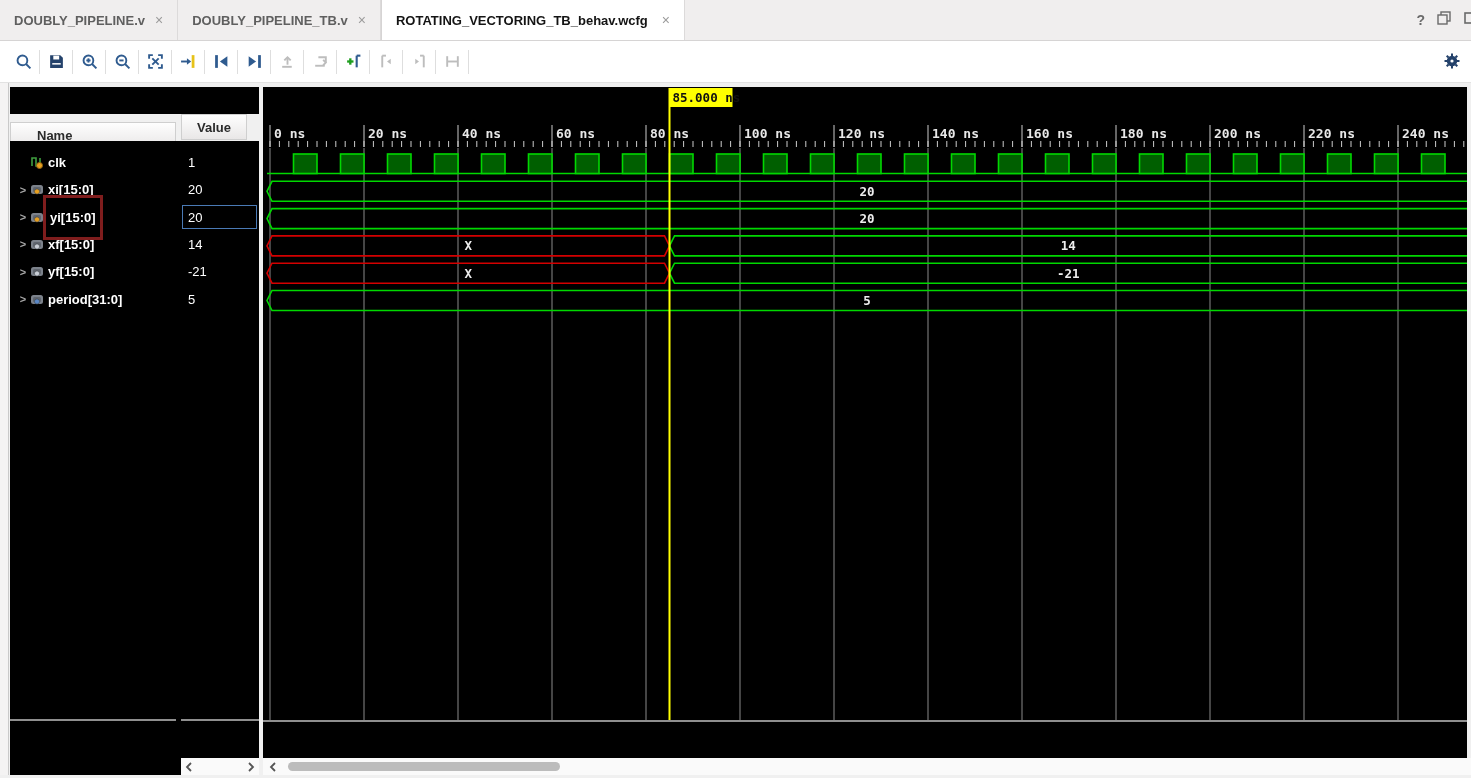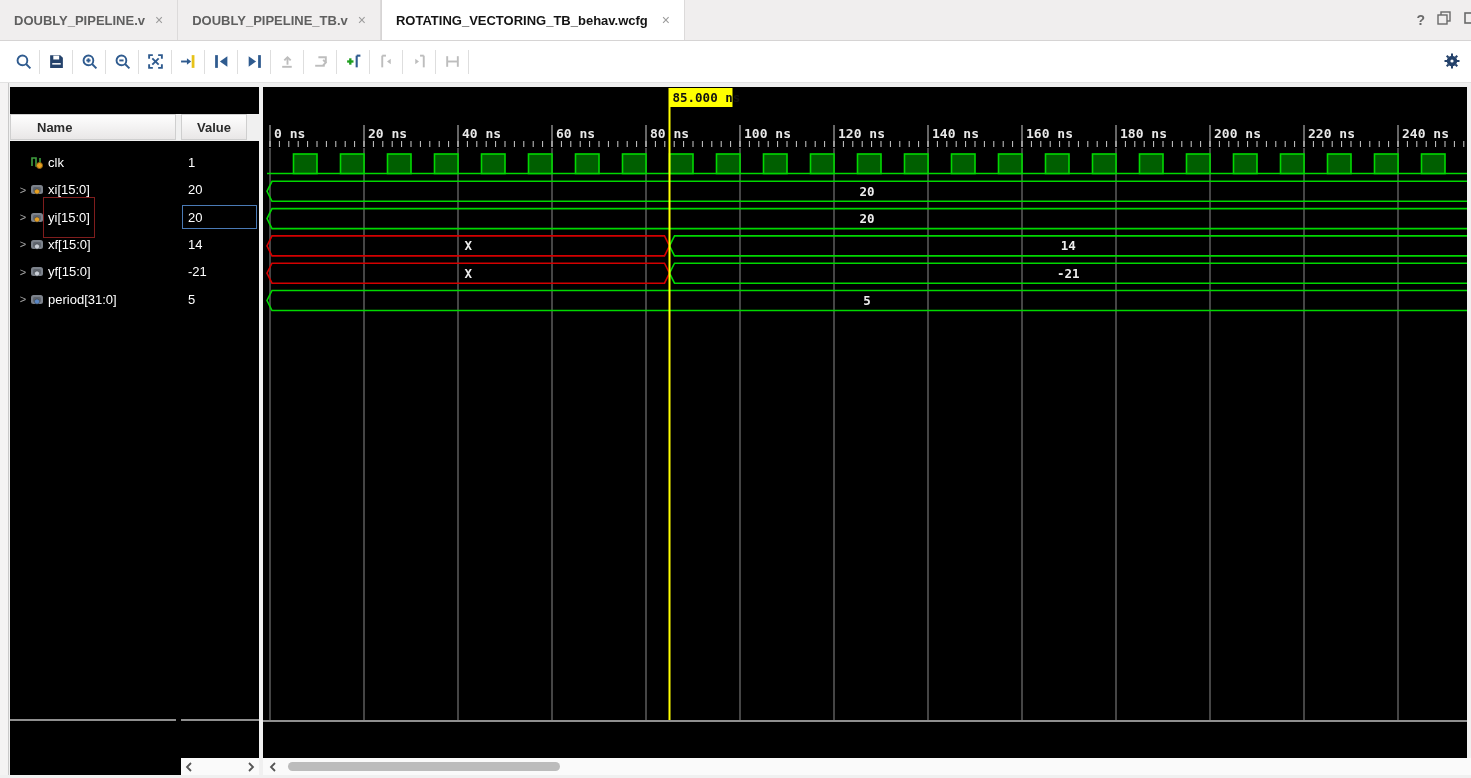--- a/index.html
+++ b/index.html
@@ -27,21 +27,21 @@
        border:1px solid #cfcfcf;box-sizing:border-box;font-size:13px;font-weight:bold;color:#2b2b2b;
        display:flex;align-items:center;}
   #left-strip{position:absolute;left:0;top:83px;width:9px;height:695px;background:#f4f3f3;border-right:1px solid #c9c9c9;box-sizing:border-box;}
   #right-strip{position:absolute;left:1467px;top:83px;width:4px;height:692px;background:#f0f0f0;}
   
   .sigrow{position:absolute;left:0;width:166px;height:27px;display:flex;align-items:center;color:#ffffff;font-size:13px;}
   .sigrow .twisty{width:14px;margin-left:6px;color:#a8a8a8;font-size:11px;text-align:center;}
   .sigrow .sicon{width:14px;height:13px;margin-right:4px;position:relative;}
   .valrow{position:absolute;left:0;width:78px;height:27px;display:flex;align-items:center;color:#ffffff;
           font-size:13px;padding-left:7px;box-sizing:border-box;}
-  .sel-name{border:1px solid #7f1d1d;padding:12px 4px;margin-left:-5px;}
+  .sel-name{border:3px solid #7f1d1d;padding:12px 4px;margin-left:-5px;}
   .sel-val{position:absolute;left:1px;width:75px;height:24px;border:1px solid #4a7ab5;box-sizing:border-box;}
   
   .sbar{position:absolute;background:#fafafa;height:17px;display:flex;align-items:center;}
   .sthumb{position:absolute;top:4px;height:9px;background:#bcbcbc;border-radius:5px;}
   
   text{font-family:"DejaVu Sans Mono",monospace;}
   #bottom-strip{position:absolute;left:0;top:775px;width:1471px;height:3px;background:#f0f0f0;}
 </style>
 </head>
 <body>
@@ -224,28 +224,28 @@
       </g>
       <circle cx="9" cy="9" r="1.6" fill="#ffffff"></circle>
     </svg>
   </div>
 
   <div id="left-strip"></div>
   <div id="right-strip"></div>
 
   <div class="blackbox" style="left:10px;top:87px;width:249px;height:27px;"></div>
 
-  <div class="hdr" style="left:10px;width:166px;padding-left:26px;">
+  <div class="hdr" style="left:10px;width:166px;padding-left:26px;margin-top:8px;">
     <span>Name</span>
   </div>
   <div class="hdr" style="left:181px;width:66px;justify-content:center;">
     <span>Value</span>
   </div>
 
-  <div class="blackbox" id="name-body" style="left:10px;top:141px;width:183px;height:634px;">
+  <div class="blackbox" id="name-body" style="left:10px;top:141px;width:183px;height:634px;font-weight:bold;">
       <div class="sigrow" style="top: 8px;">
         <span class="twisty"></span>
         <span class="sicon"><svg width="14" height="13" viewBox="0 0 14 13">
             <polyline points="2,10 2,2 6,2 6,10 10,10 10,2" fill="none" stroke="#3f9e3f" stroke-width="1.6"></polyline>
             <circle cx="9.5" cy="9.5" r="3" fill="#e8a020" stroke="#8a6010"></circle>
           </svg></span>
         <span>clk</span>
       </div>
       <div class="sigrow" style="top: 35.3px;">
         <span class="twisty">&gt;</span>

